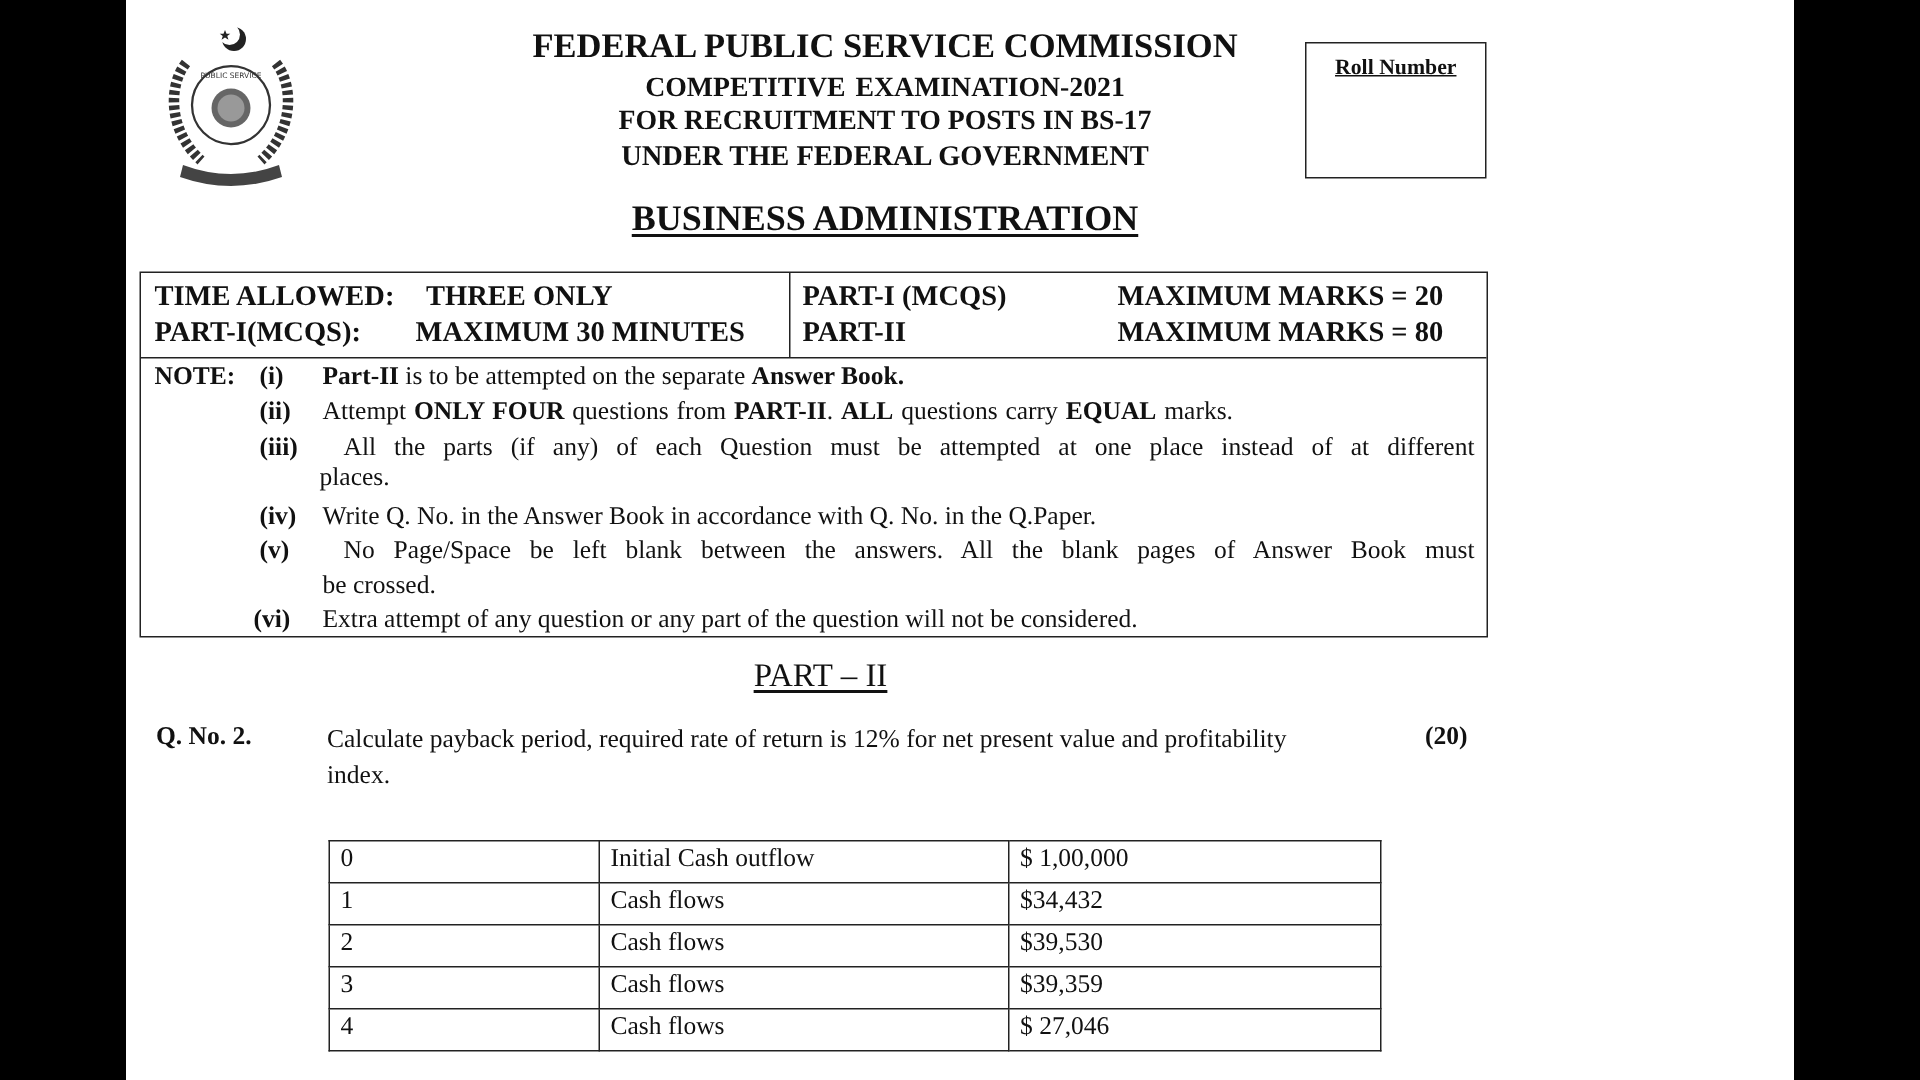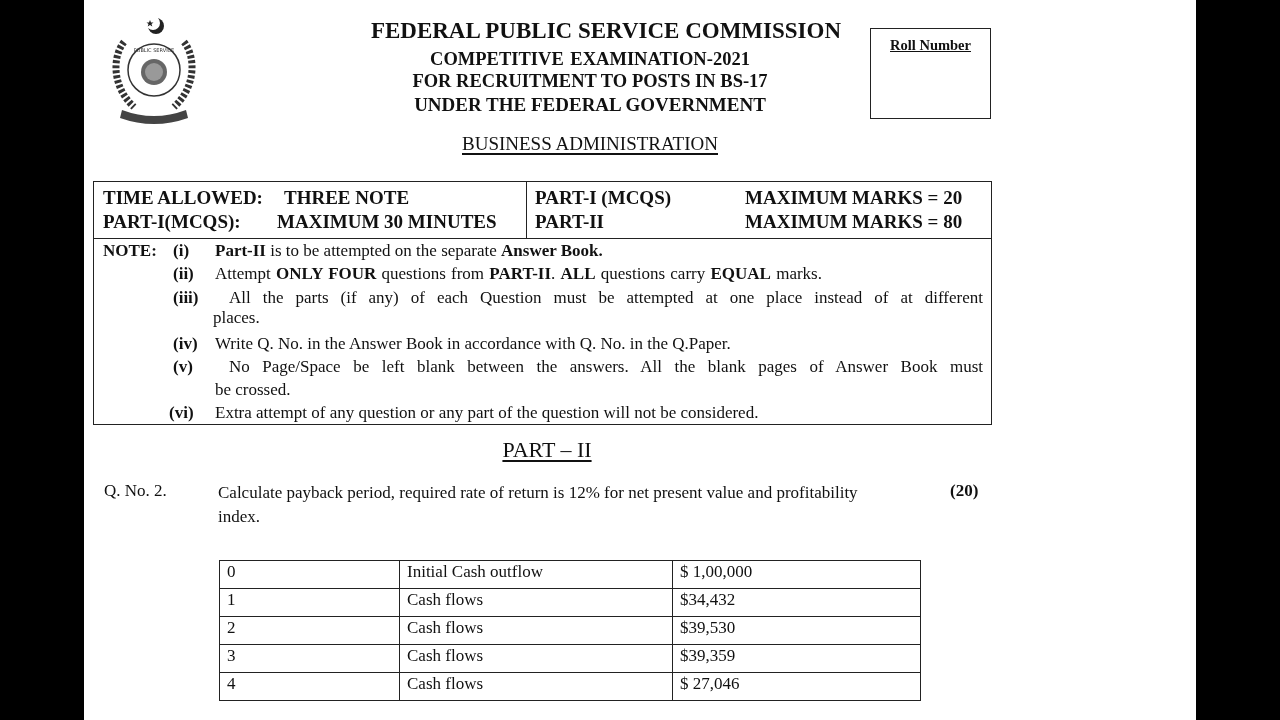--- a/index.html
+++ b/index.html
@@ -12,55 +12,55 @@
   }
   .page {
     position: absolute; left: 84px; top: 0; width: 1112px; height: 720px;
     background: #ffffff;
   }
   .abs { position: absolute; }
   
   .emblem { left: 20px; top: 12px; width: 100px; height: 118px; }
   
   .hdr { left: 0; width: 1112px; text-align: center; font-weight: bold; white-space: nowrap; }
-  .hdr1 { top: 18px; font-size: 23px; left: 0; width: 1012px; margin-left: 16px; }
+  .hdr1 { top: 18px; font-size: 23px; left: 0; width: 1012px; }
   .hdr2 { top: 49px; font-size: 18.5px; left: 0; width: 1012px; word-spacing: 2px; }
   .hdr3 { top: 71px; font-size: 18.5px; left: 0; width: 1012px; }
   .hdr4 { top: 94px; font-size: 19px; left: 0; width: 1012px; }
   .roll-box {
     left: 786px; top: 28px; width: 119px; height: 89px;
     border: 1.5px solid #222;
   }
   .roll-label {
     position: absolute; top: 8px; left: 0; right: 0; text-align: center;
     font-weight: bold; font-size: 14.5px; text-decoration: underline;
   }
   .subject {
     left: 0; width: 1012px; top: 133px; text-align: center;
-    font-weight: normal; font-size: 19px; text-decoration: underline;
+    font-weight: bold; font-size: 24px; text-decoration: underline;
     text-decoration-thickness: 2px; text-underline-offset: 3px;
   }
   
   .info-box {
     left: 9px; top: 181px; width: 897px; height: 242px;
     border: 1.5px solid #222;
   }
   .info-divider-h { position: absolute; left: 0; right: 0; top: 56px; border-top: 1.5px solid #222; }
   .info-divider-v { position: absolute; left: 432px; top: 0; height: 56px; border-left: 1.5px solid #222; }
   .info-cell { position: absolute; font-weight: bold; font-size: 19px; white-space: nowrap; }
   .note-line { position: absolute; font-size: 17px; white-space: nowrap; }
   .note-num { position: absolute; font-weight: bold; font-size: 17px; }
   .b { font-weight: bold; }
   .justify { text-align: justify; text-align-last: justify; }
   .part-title {
     left: 0; width: 926px; top: 437px; text-align: center;
     font-weight: normal; font-size: 22px; text-decoration: underline;
     text-decoration-thickness: 2px; text-underline-offset: 3px;
   }
-  .q-num { left: 20px; top: 481px; font-weight: normal; font-size: 17px; }
+  .q-num { left: 20px; top: 481px; font-weight: bold; font-size: 17px; }
   .q-text { left: 134px; top: 481px; width: 660px; font-size: 17px; line-height: 24px; }
   .q-marks { left: 866px; top: 481px; font-weight: bold; font-size: 17px; }
   table.cf {
     position: absolute; left: 135px; top: 560px; width: 702px;
     border-collapse: collapse; font-size: 17px;
   }
   table.cf td {
     border: 1.5px solid #222; height: 27px; padding: 0 7px; vertical-align: top;
     line-height: 22px;
   }
@@ -100,21 +100,21 @@
     <div class="roll-label">Roll Number</div>
   </div>
 
   <div class="abs subject">BUSINESS ADMINISTRATION</div>
 
   <div class="abs info-box">
     <div class="info-divider-v"></div>
     <div class="info-divider-h"></div>
 
     <div class="info-cell" style="left:9px; top:5px;">TIME ALLOWED:</div>
-    <div class="info-cell" style="left:190px; top:5px;">THREE NOTE</div>
+    <div class="info-cell" style="left:190px; top:5px;">THREE ONLY</div>
     <div class="info-cell" style="left:9px; top:29px;">PART-I(MCQS):</div>
     <div class="info-cell" style="left:183px; top:29px;">MAXIMUM 30 MINUTES</div>
 
     <div class="info-cell" style="left:441px; top:5px;">PART-I (MCQS)</div>
     <div class="info-cell" style="left:651px; top:5px;">MAXIMUM MARKS = 20</div>
     <div class="info-cell" style="left:441px; top:29px;">PART-II</div>
     <div class="info-cell" style="left:651px; top:29px;">MAXIMUM MARKS = 80</div>
 
     <div class="note-num" style="left:9px; top:59px;">NOTE:</div>
 

